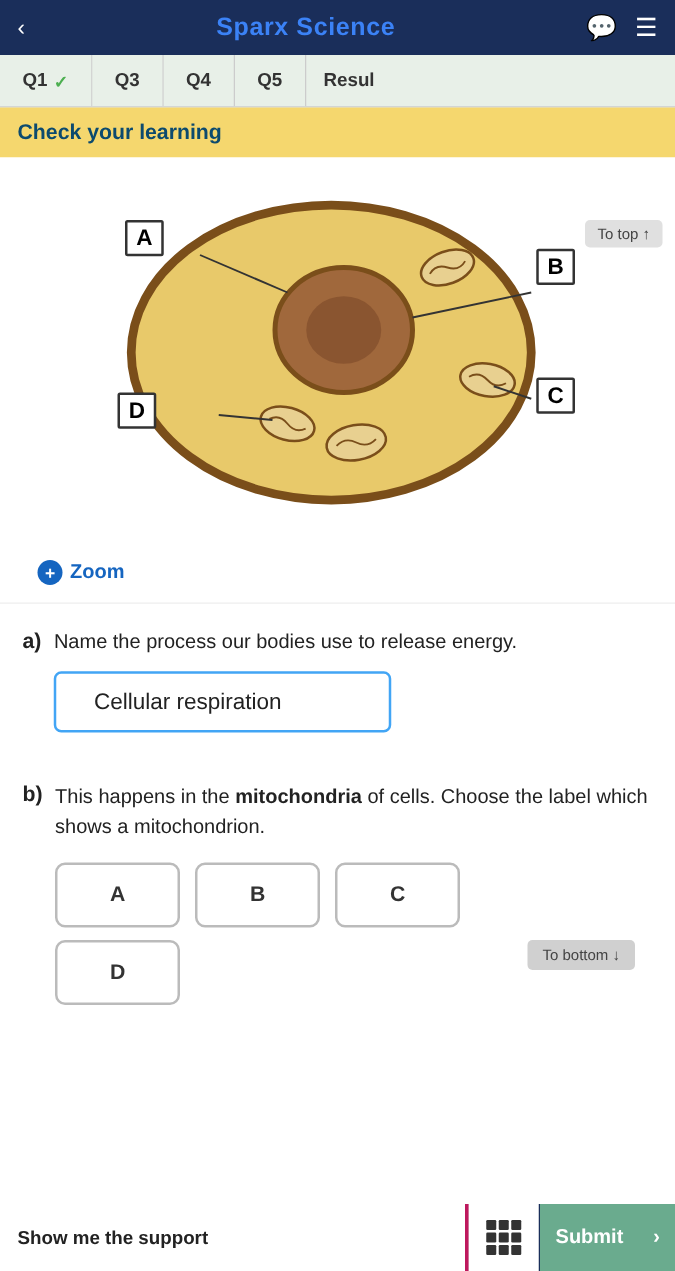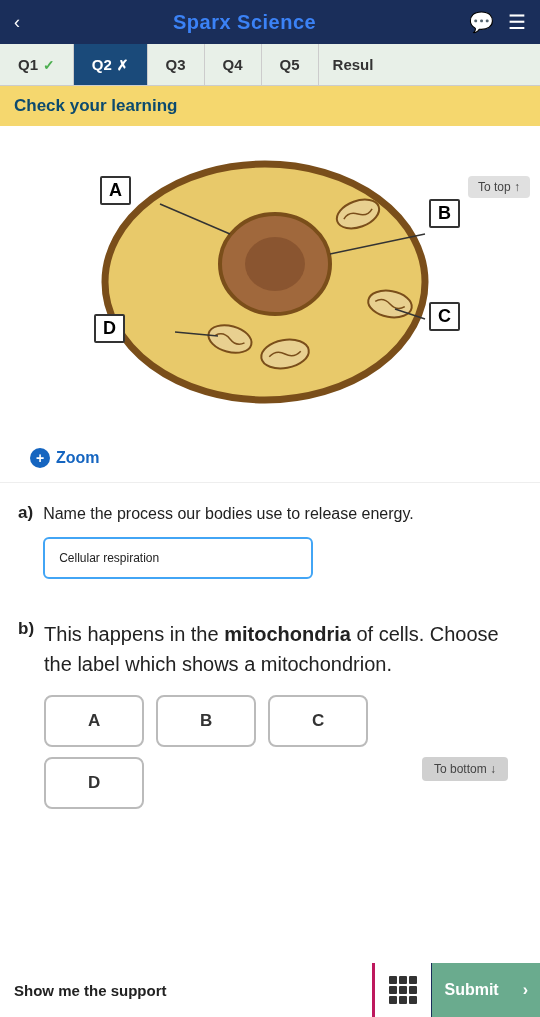--- a/index.html
+++ b/index.html
@@ -214,38 +214,38 @@
 
     .question-text {
       font-size: 16px;
       color: #222;
       line-height: 1.4;
       margin-bottom: 12px;
     }
 
     .text-input {
       width: 270px;
-      padding: 12px 14px;
-      font-size: 12px;
+      padding: 12px 30px;
+      font-size: 18px;
       border: 2px solid #42a5f5;
       border-radius: 6px;
       outline: none;
       color: #222;
       margin-bottom: 20px;
     }
 
     .part-b-label {
       font-size: 17px;
       font-weight: bold;
       color: #222;
       margin-bottom: 6px;
     }
 
     .part-b-text {
-      font-size: 20px;
+      font-size: 16px;
       color: #222;
       line-height: 1.5;
       margin-bottom: 16px;
     }
 
     .part-b-text strong {
       font-weight: bold;
     }
 
     .choice-buttons {
@@ -372,24 +372,20 @@
   <div class="header-icons">
     <span class="icon">💬</span>
     <span class="icon">☰</span>
   </div>
 </div>
 
 <div class="tabs">
   <div class="tab">
     <span>Q1</span>
     <span class="check">✓</span>
-  </div>
-  <div class="tab active">
-    <span>Q2</span>
-    <span class="cross">✗</span>
   </div>
   <div class="tab">
     <span>Q3</span>
   </div>
   <div class="tab">
     <span>Q4</span>
   </div>
   <div class="tab">
     <span>Q5</span>
   </div>

